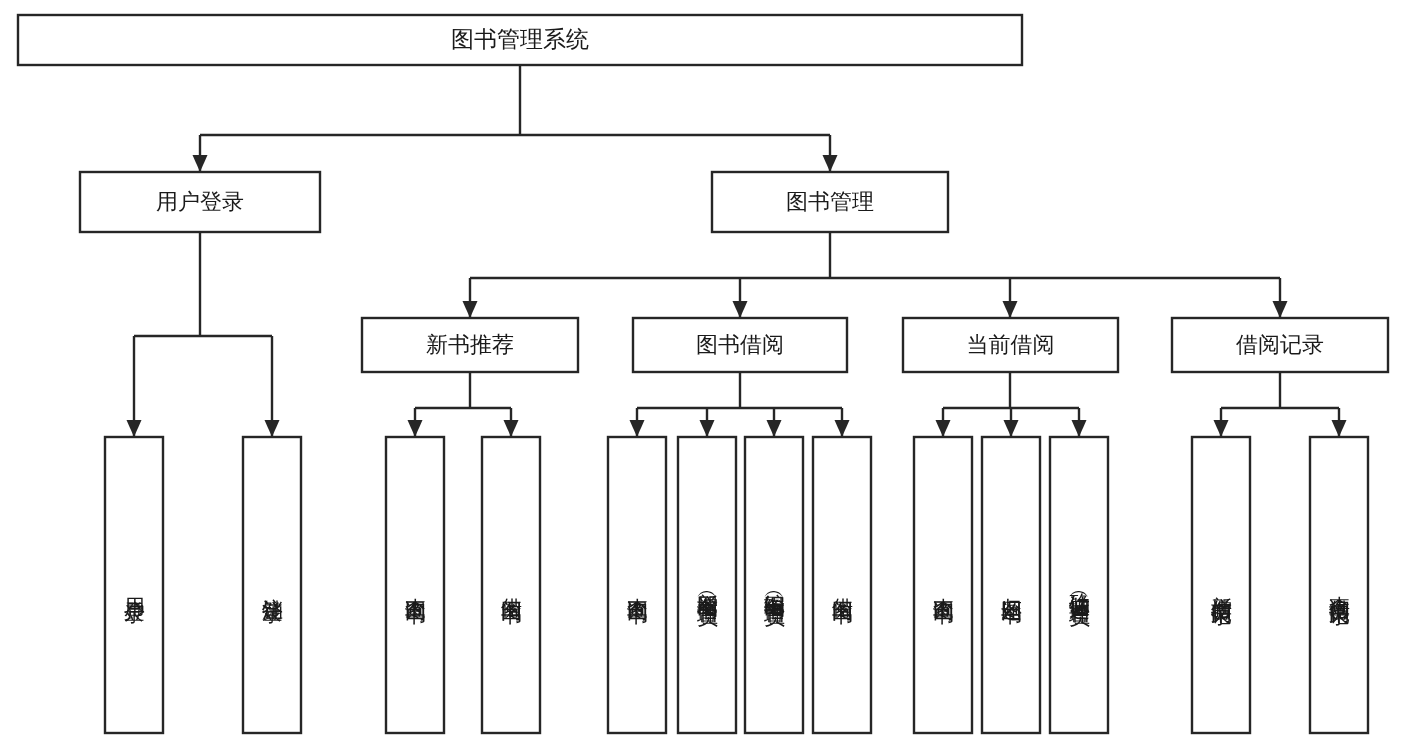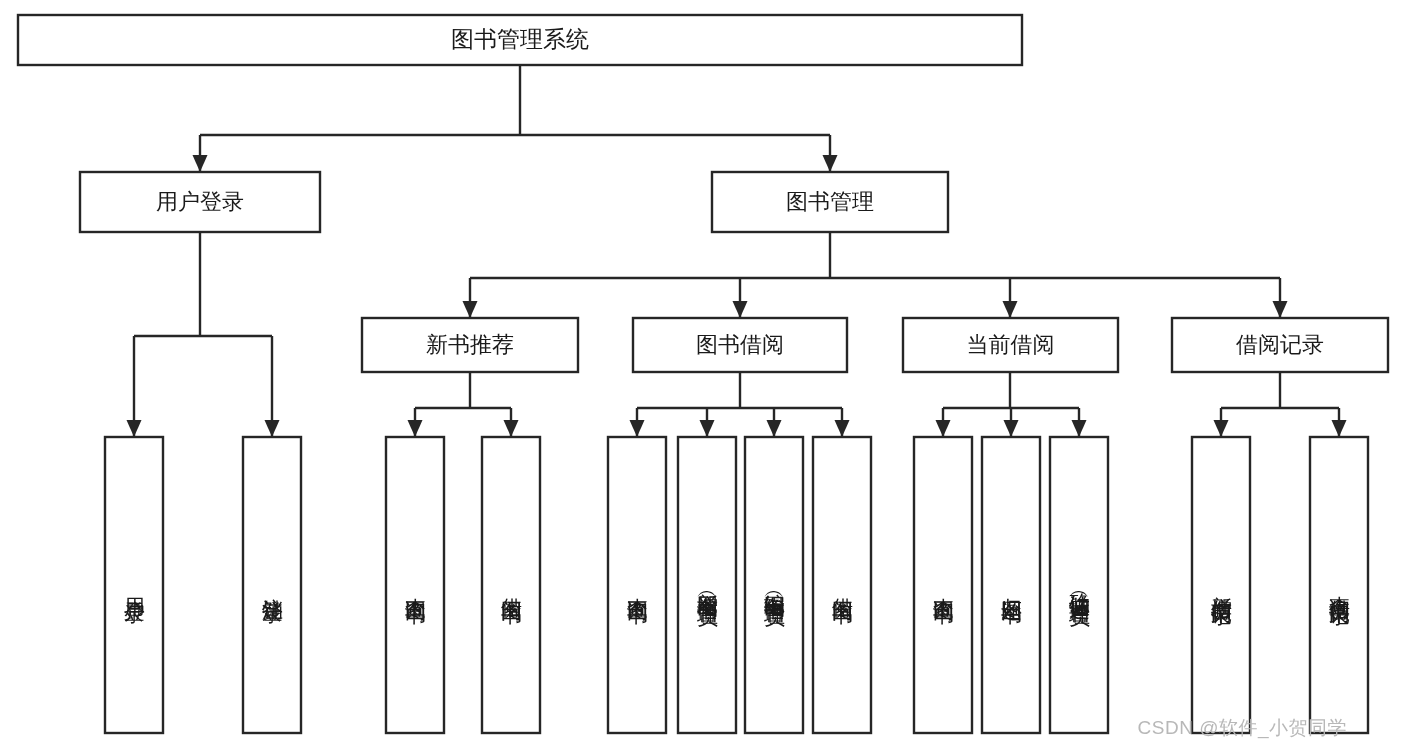--- a/index.html
+++ b/index.html
@@ -186,15 +186,14 @@
       <div class="vlabel" style="left: 678px; top: 437px; width: 58px; height: 296px;">新增图书（管理员）</div>
       <div class="vlabel" style="left: 745px; top: 437px; width: 58px; height: 296px;">编辑图书（管理员）</div>
       <div class="vlabel" style="left: 813px; top: 437px; width: 58px; height: 296px;">借阅图书</div>
       <div class="vlabel" style="left: 914px; top: 437px; width: 58px; height: 296px;">查询图书</div>
       <div class="vlabel" style="left: 982px; top: 437px; width: 58px; height: 296px;">归还图书</div>
       <div class="vlabel" style="left: 1050px; top: 437px; width: 58px; height: 296px;">确认归还（管理员）</div>
       <div class="vlabel" style="left: 1192px; top: 437px; width: 58px; height: 296px;">新增借阅记录</div>
       <div class="vlabel" style="left: 1310px; top: 437px; width: 58px; height: 296px;">查询借阅记录</div>
     </div>
 
-  <div id="watermark">CSDN @软件_小贺同学</div>
 
 </div>
 
 </body></html>

